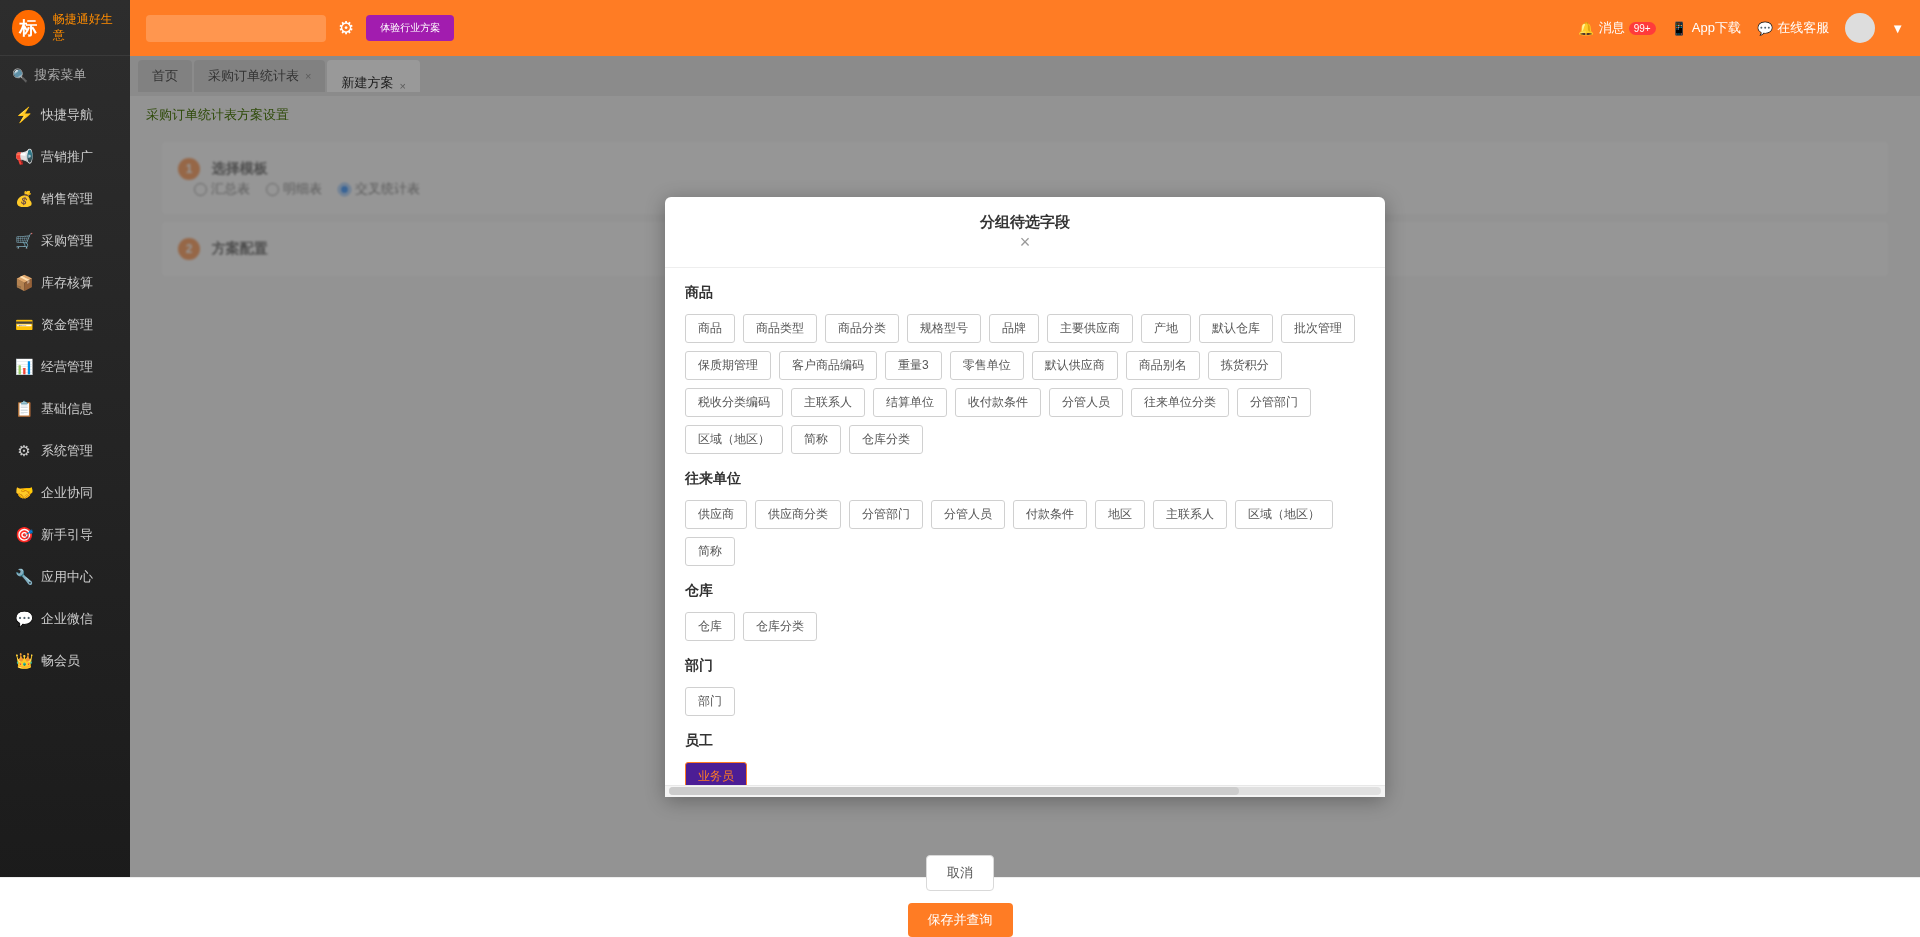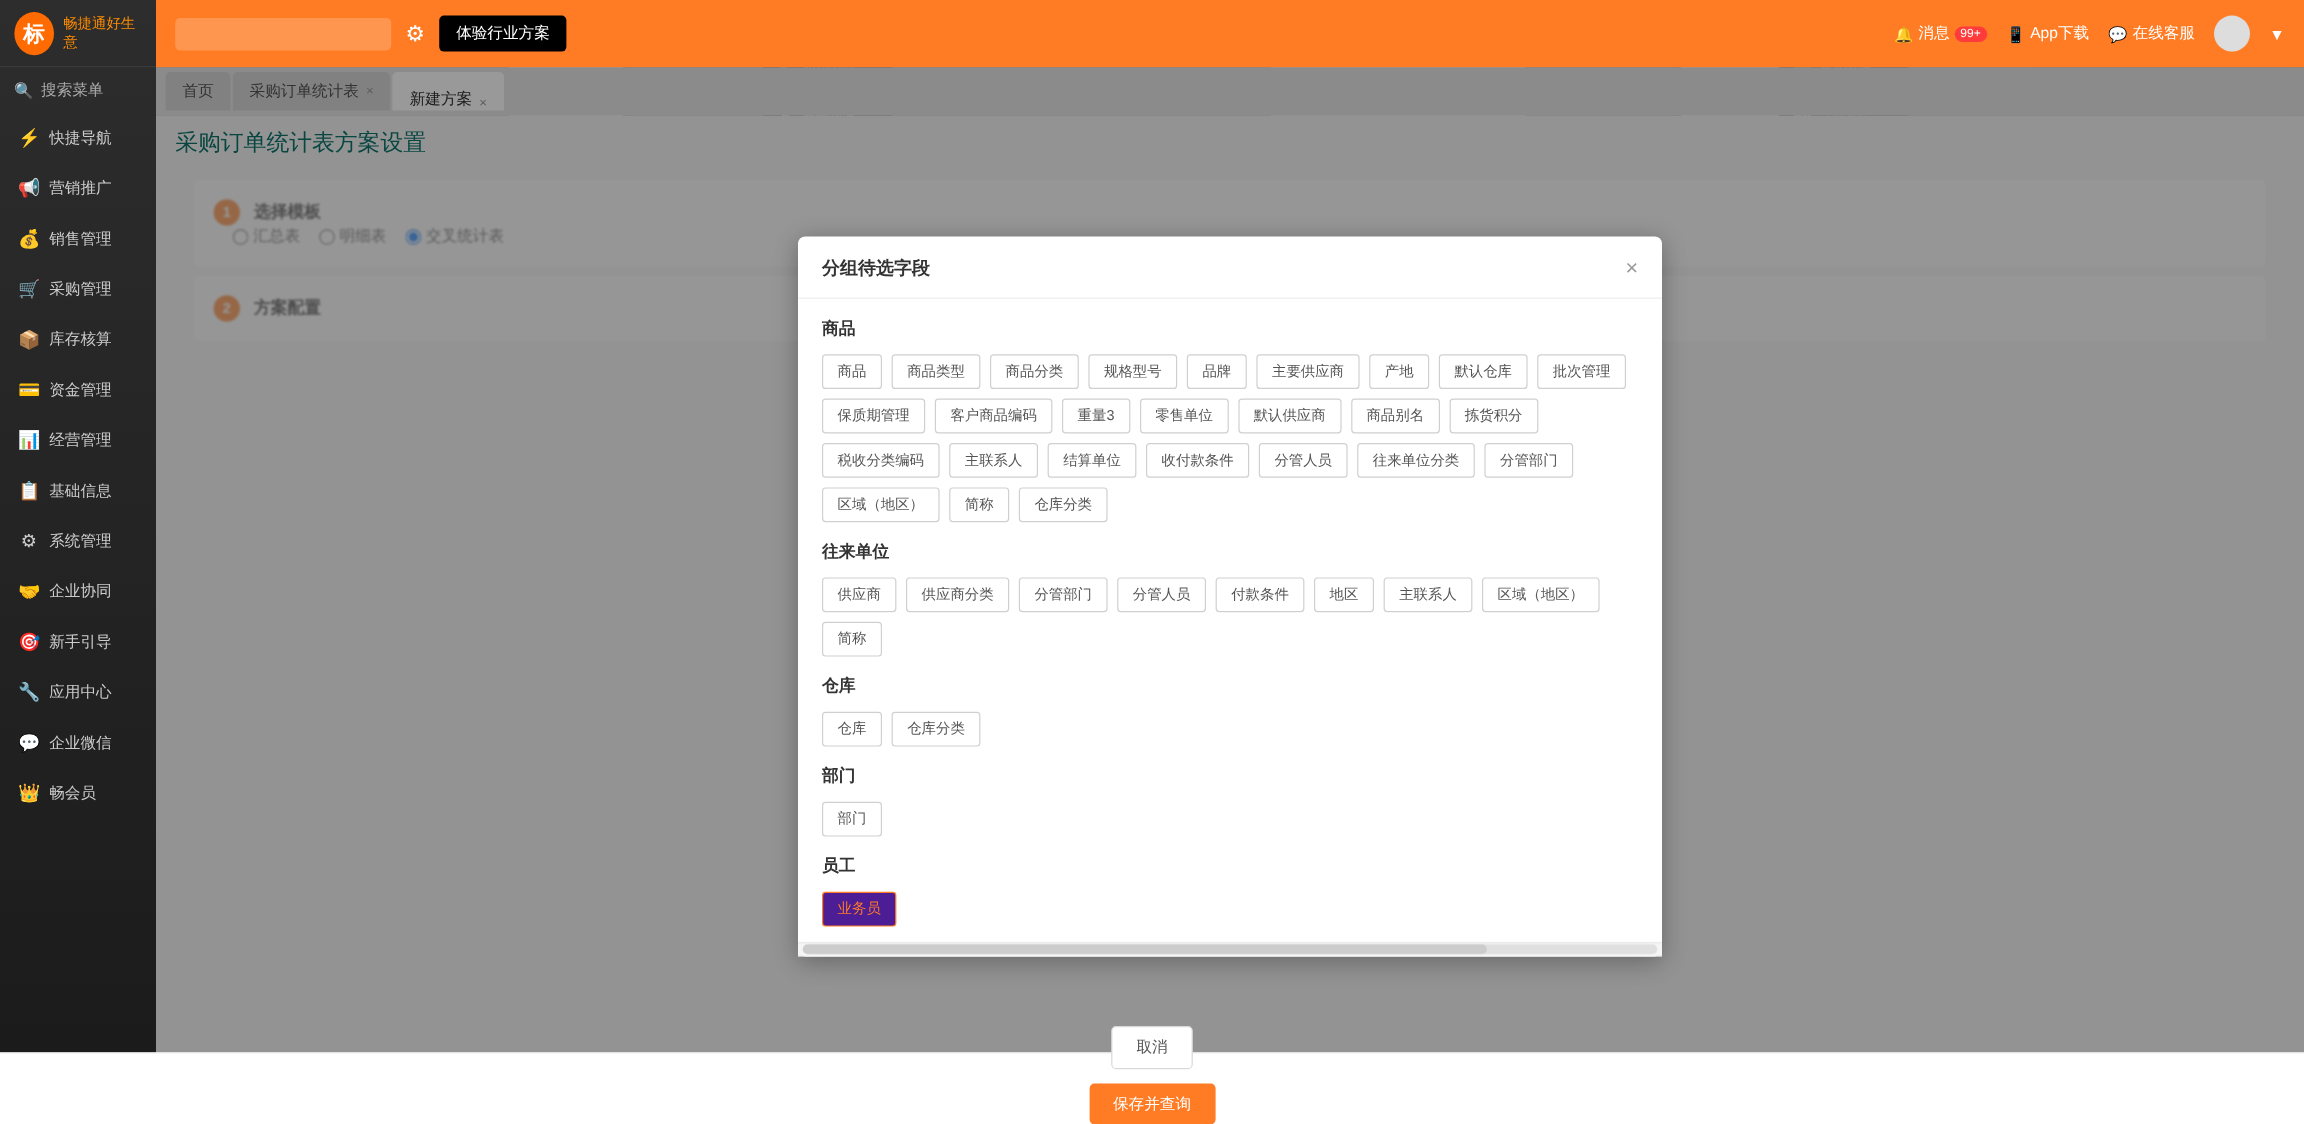--- a/index.html
+++ b/index.html
@@ -33,21 +33,21 @@
       position: fixed; left: 130px; top: 0; right: 0; height: 56px; background: #ff7c24;
       display: flex; align-items: center; justify-content: space-between; padding: 0 16px; z-index: 9;
     }
     .header-left { display: flex; align-items: center; gap: 12px; }
     .header-search {
       background: rgba(255,255,255,0.2); border: none; border-radius: 4px; padding: 6px 12px;
       color: white; font-size: 13px; width: 180px; outline: none;
     }
     .header-search::placeholder { color: rgba(255,255,255,0.7); }
     .header-btn {
-      background: #000000; border: none; border-radius: 4px; padding: 6px 14px; color: white; cursor: pointer; font-size: 13px;
+      background: #a21caf; border: none; border-radius: 4px; padding: 6px 14px; color: white; cursor: pointer; font-size: 10px;
     }
     .gear-icon { color: white; font-size: 18px; cursor: pointer; }
     .header-right { display: flex; align-items: center; gap: 16px; color: white; font-size: 13px; }
     .header-right-item { display: flex; align-items: center; gap: 4px; cursor: pointer; }
     .badge { background: #ff3b3b; color: white; border-radius: 10px; padding: 1px 5px; font-size: 10px; }
     .avatar { width: 30px; height: 30px; background: #ddd; border-radius: 50%; }
 
     
     .tabs-bar {
       position: fixed; left: 130px; top: 56px; right: 0; height: 40px; background: #e8e8e8;
@@ -59,40 +59,41 @@
     }
     .tab.active { background: white; color: #333; align-items: flex-end; }
     .tab-close { color: #999; font-size: 11px; cursor: pointer; }
 
     
     .main-content {
       position: fixed; left: 130px; top: 96px; right: 0; bottom: 0; background: #f5f5f5;
       overflow: hidden;
     }
     .page-title {
-      padding: 10px 16px; font-size: 19px; color: #0f766e;
+      padding: 10px 16px; font-size: 13px; color: #4d7c0f;
     }
     .content-area {
       padding: 0 16px; filter: blur(1px); opacity: 0.6;
     }
 
     
     .overlay {
       position: fixed; left: 130px; top: 56px; right: 0; bottom: 0;
       background: rgba(0,0,0,0.4); z-index: 100; display: flex; align-items: center; justify-content: center;
     }
 
     
     .dialog {
       background: white; border-radius: 6px; width: 720px; max-height: 600px;
       display: flex; flex-direction: column; box-shadow: 0 4px 20px rgba(0,0,0,0.3);
     }
     .dialog-header {
       padding: 16px 20px 14px; border-bottom: 1px solid #eee; display: flex; align-items: center; justify-content: space-between;
       flex-shrink: 0;
+      flex-direction: column;
     }
     .dialog-title { font-size: 15px; font-weight: bold; color: #333; }
     .dialog-close { color: #999; cursor: pointer; font-size: 18px; }
 
     .dialog-body {
       padding: 16px 20px; overflow-y: auto; flex: 1;
     }
 
     
     .dialog-body::-webkit-scrollbar { width: 8px; }

